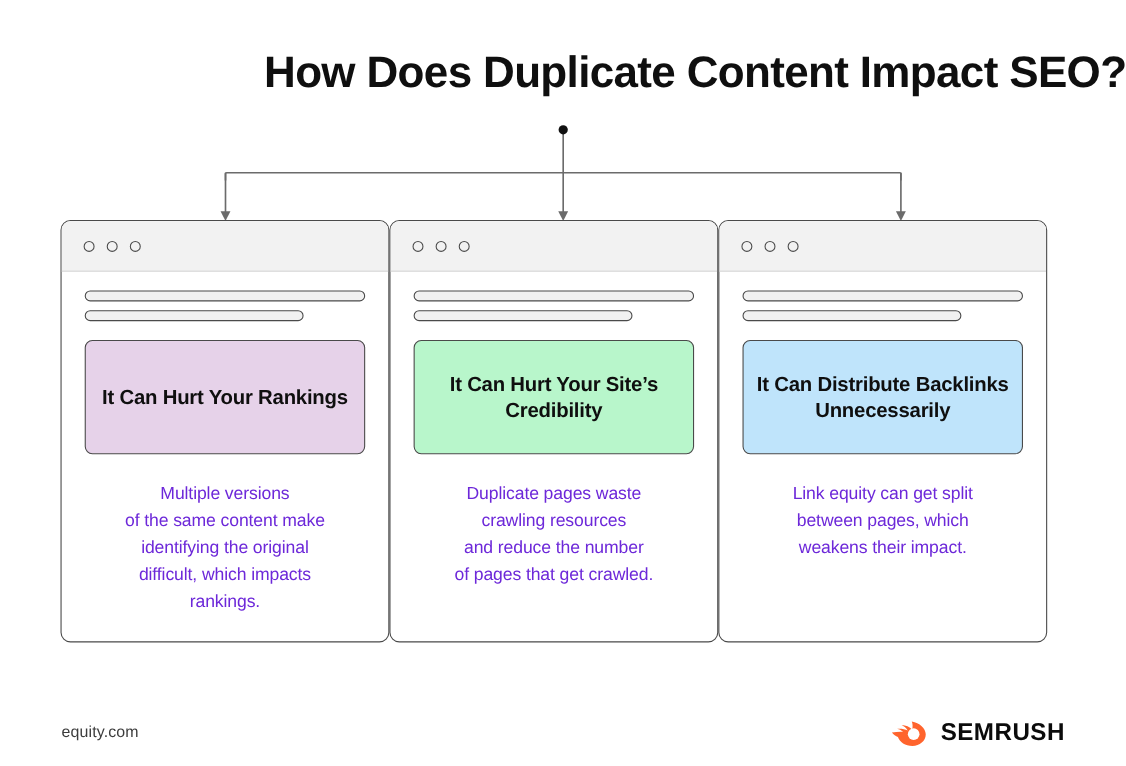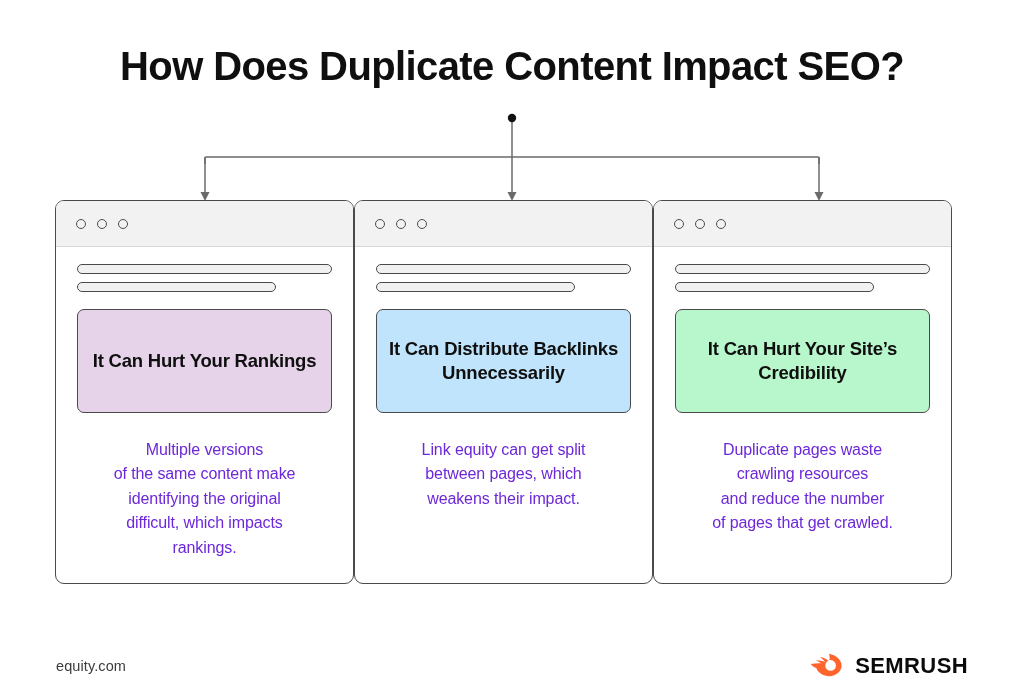--- a/index.html
+++ b/index.html
@@ -15,21 +15,21 @@
     overflow: hidden;
     -webkit-font-smoothing: antialiased;
   }
 
   
   .page-title {
     position: absolute;
     left: 0;
     top: 44px;
     width: 1024px;
-    text-align: center;
+    text-align: right;
     font-size: 40px;
     font-weight: 700;
     letter-spacing: -0.6px;
     color: #0f0f0f;
     line-height: 1.1;
   }
 
   
   .connectors {
     position: absolute;
@@ -141,21 +141,21 @@
     font-size: 14.5px;
     color: #3c3c3c;
     letter-spacing: 0.1px;
   }
 
   .brand {
     position: absolute;
     right: 56px;
     top: 653px;
     display: flex;
-    align-items: flex-start;
+    align-items: flex-end;
     gap: 11px;
   }
   .brand-mark {
     width: 34px;
     height: 24px;
     display: block;
   }
   .brand-name {
     font-size: 22px;
     font-weight: 700;
@@ -212,44 +212,44 @@
 
   <div class="card">
     <div class="card-titlebar">
       <span class="dot"></span>
       <span class="dot"></span>
       <span class="dot"></span>
     </div>
     <div class="card-body">
       <div class="skeleton-line"></div>
       <div class="skeleton-line short"></div>
+      <div class="label-box" style="background:#b8f6cb;">It Can Hurt Your
+Site’s Credibility</div>
+      <div class="card-desc">Duplicate pages waste
+crawling resources
+and reduce the number
+of pages that get crawled.</div>
+    </div>
+  </div>
+
+  <div class="card">
+    <div class="card-titlebar">
+      <span class="dot"></span>
+      <span class="dot"></span>
+      <span class="dot"></span>
+    </div>
+    <div class="card-body">
+      <div class="skeleton-line"></div>
+      <div class="skeleton-line short"></div>
       <div class="label-box" style="background:#bfe4fb;">It Can Distribute
 Backlinks
 Unnecessarily</div>
       <div class="card-desc">Link equity can get split
 between pages, which
 weakens their impact.</div>
-    </div>
-  </div>
-
-  <div class="card">
-    <div class="card-titlebar">
-      <span class="dot"></span>
-      <span class="dot"></span>
-      <span class="dot"></span>
-    </div>
-    <div class="card-body">
-      <div class="skeleton-line"></div>
-      <div class="skeleton-line short"></div>
-      <div class="label-box" style="background:#b8f6cb;">It Can Hurt Your
-Site’s Credibility</div>
-      <div class="card-desc">Duplicate pages waste
-crawling resources
-and reduce the number
-of pages that get crawled.</div>
     </div>
   </div>
 
 </div>
 
 <div class="footer-url">equity.com</div>
 
 <div class="brand">
   <svg class="brand-mark" viewBox="0 0 34 24">
     <path d="M0.8,11.0 C4.2,10.2 8.0,10.0 11.0,10.2 C9.2,8.9 7.4,8.0 5.6,7.6

